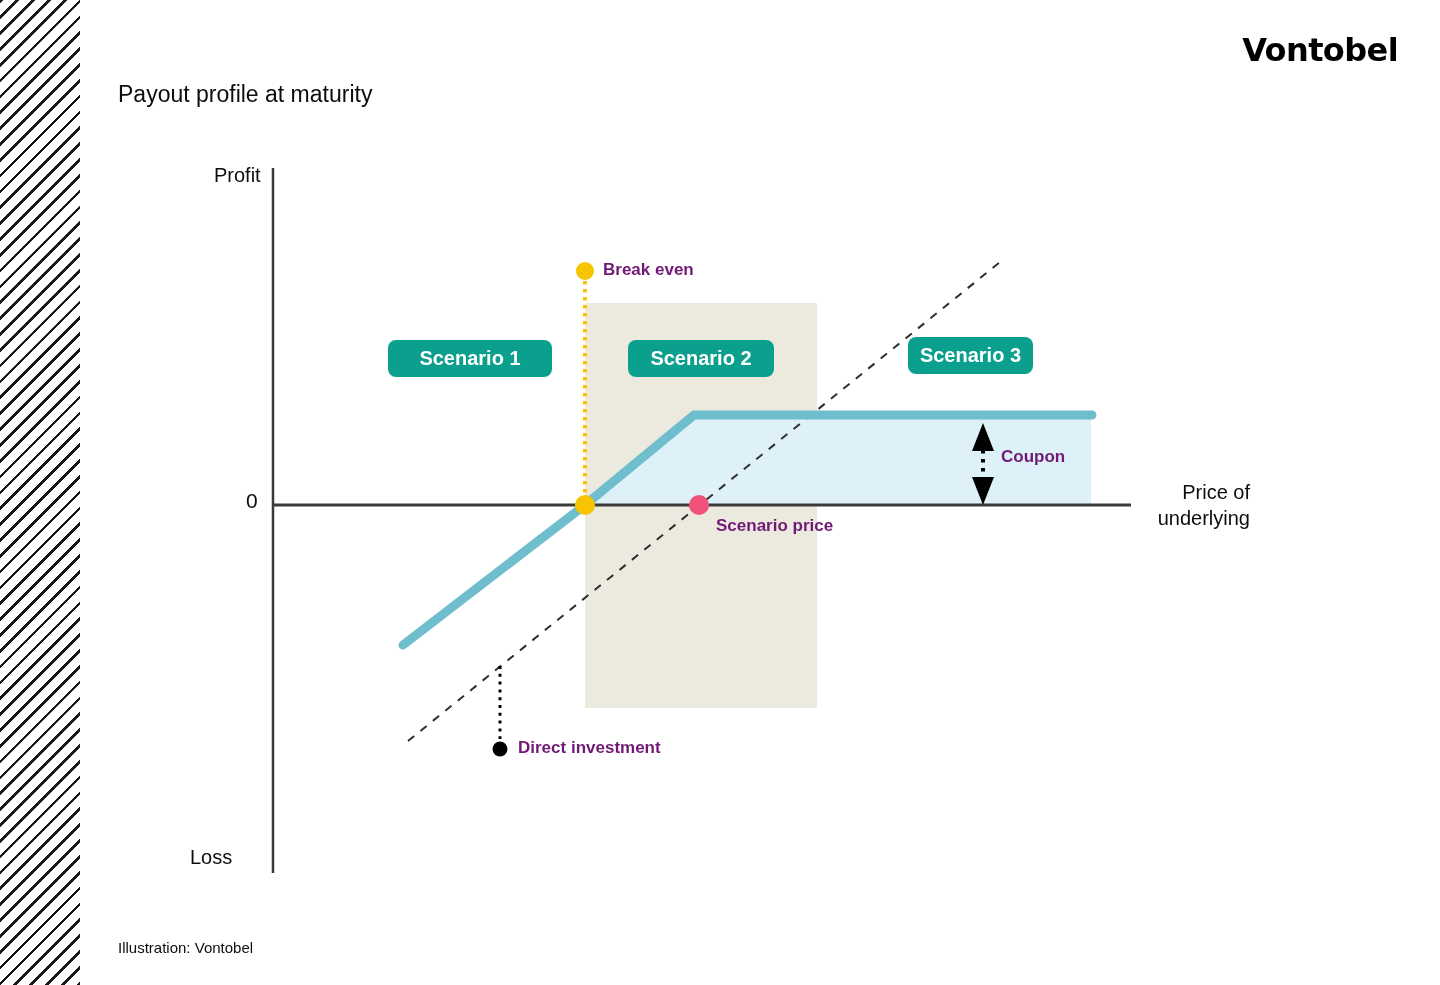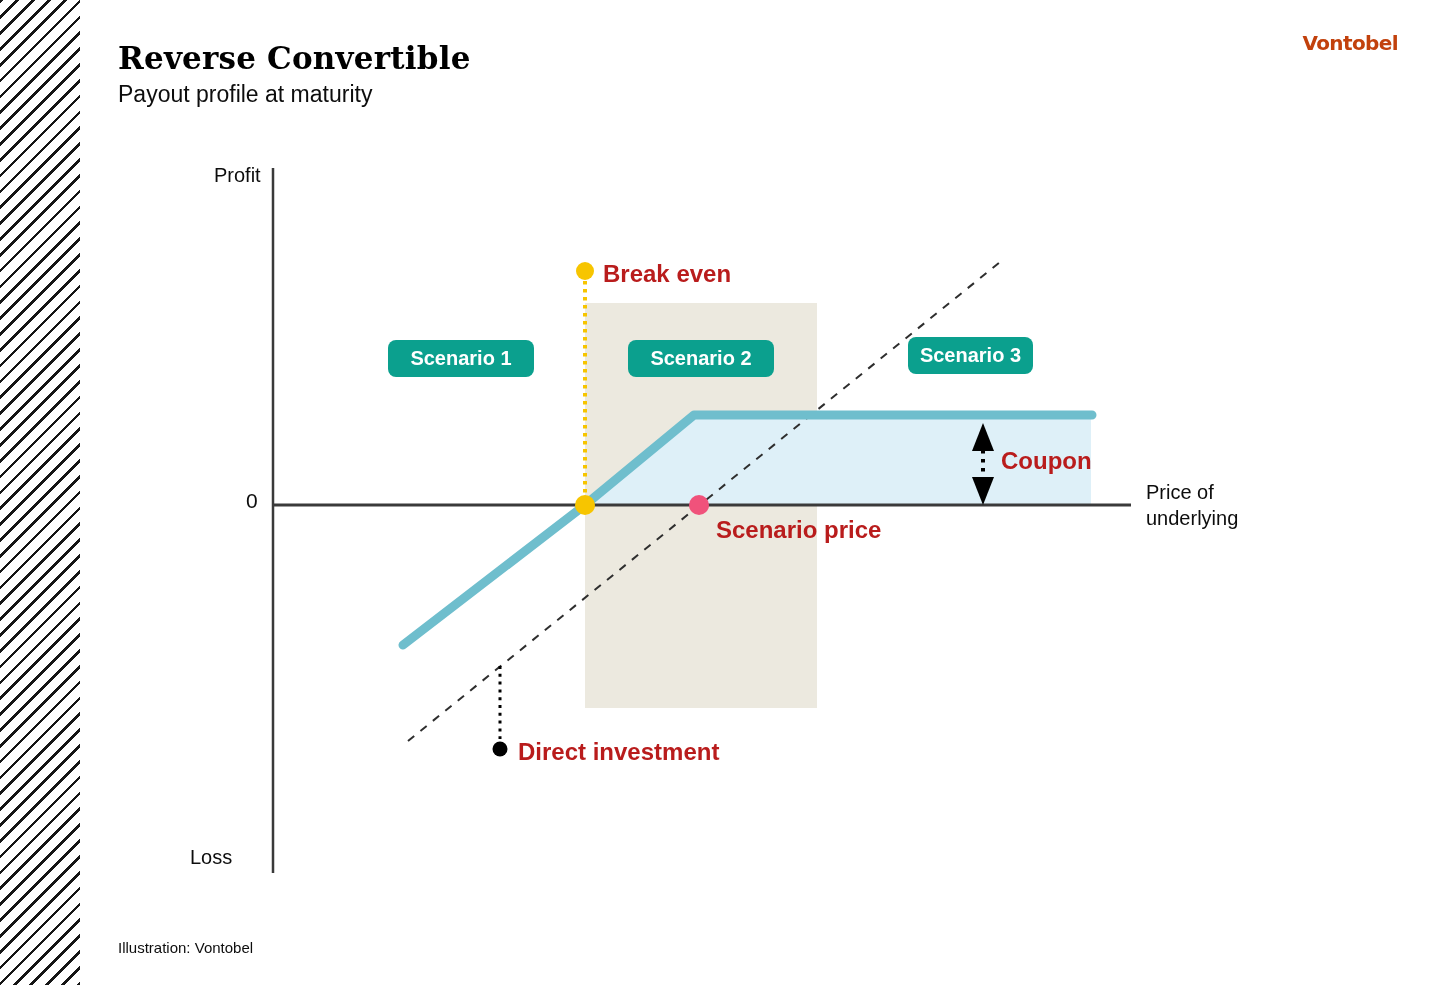--- a/index.html
+++ b/index.html
@@ -4,47 +4,46 @@
 <style>
   html,body{margin:0;padding:0;background:#fff;}
   .canvas{position:relative;width:1440px;height:985px;background:#ffffff;overflow:hidden;
           font-family:"Liberation Sans",sans-serif;color:#111;}
   .hatch{position:absolute;left:0;top:0;width:80px;height:985px;
          background:repeating-linear-gradient(135deg,#161616 0 2.6px,#ffffff 2.6px 11.2px);}
   .title{position:absolute;left:118px;top:40px;font-family:"DejaVu Serif","Liberation Serif",serif;
          font-weight:bold;font-size:31px;color:#000;letter-spacing:.2px;}
   .subtitle{position:absolute;left:118px;top:81px;font-size:23px;color:#0d0d0d;}
   .logo{position:absolute;right:42px;top:31px;font-family:"DejaVu Sans",sans-serif;font-weight:bold;
-        font-size:20px;color:#c2410c;letter-spacing:-0.6px;}
+        font-size:32px;color:#000000;letter-spacing:-0.6px;}
   svg.chart{position:absolute;left:0;top:0;pointer-events:none;}
   .axis-label{position:absolute;font-size:20px;color:#0d0d0d;}
   .lbl-profit{left:190px;top:164px;margin-left:24px;}
   .lbl-loss{left:190px;top:846px;}
   .lbl-zero{left:246px;top:489px;font-size:21px;}
-  .lbl-x{left:1146px;top:479px;width:104px;text-align:left;line-height:26px;}
-  .ann{position:absolute;font-weight:bold;font-size:24px;color:#b91c1c;white-space:nowrap;}
+  .lbl-x{left:1146px;top:479px;width:104px;text-align:right;line-height:26px;}
+  .ann{position:absolute;font-weight:bold;font-size:17px;color:#701a75;white-space:nowrap;}
   .ann-breakeven{left:603px;top:260px;}
   .ann-exercise{left:716px;top:516px;}
   .ann-direct{left:518px;top:738px;}
   .ann-coupon{left:1001px;top:447px;}
   .badge{position:absolute;height:37px;border-radius:8px;background:#0ba08e;color:#fff;
          font-weight:bold;font-size:20px;text-align:center;line-height:37px;}
-  .badge-1{left:388px;top:340px;width:146px;}
+  .badge-1{left:388px;top:340px;width:164px;}
   .badge-2{left:628px;top:340px;width:146px;border-radius:8px;}
   .badge-3{left:908px;top:337px;width:125px;}
   .footer{position:absolute;left:118px;top:939px;font-size:15px;color:#0d0d0d;}
 </style>
 </head>
 <body>
 
 <div class="canvas">
 
   <div class="hatch"></div>
 
-  <div class="title">Reverse Convertible</div>
   <div class="subtitle">Payout profile at maturity</div>
   <div class="logo">Vontobel</div>
 
   <svg class="chart" width="1440" height="985" viewBox="0 0 1440 985">
     <path d="M585,303 H817 V708 H585 Z" fill="#ece9df"></path>
     <path d="M585,505 L694,415 H1091 V505 Z" fill="#def0f8"></path>
     <path fill="none" stroke-width="2" stroke-dasharray="8 8" d="M408,741 L1005,258" stroke="#2e2e2e"></path>
     <path fill="none" stroke-width="9" stroke-linecap="round" stroke-linejoin="round" d="M403,645 L585,505 L694,415 L1092,415" stroke="#6fbecd"></path>
     <path fill="none" stroke-width="2.5" d="M273,168 V873" stroke="#3a3a3a"></path>
     <path fill="none" stroke-width="3" d="M273,505 H1131" stroke="#3a3a3a"></path>

